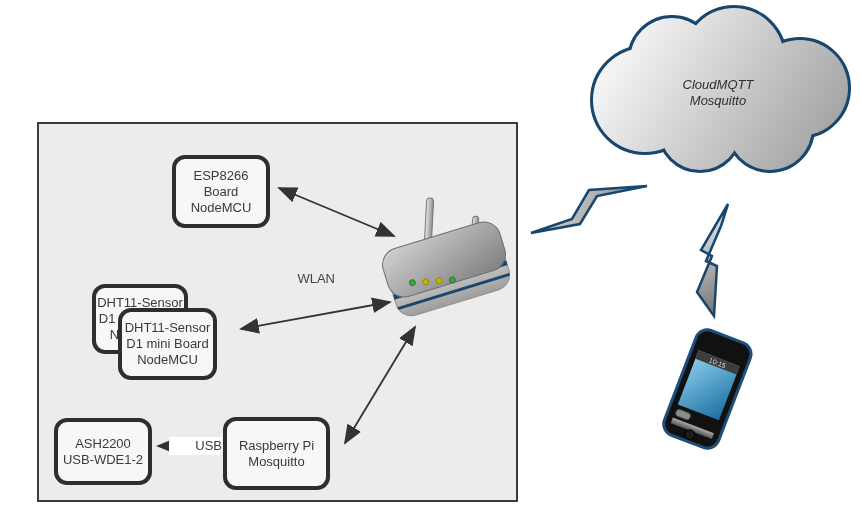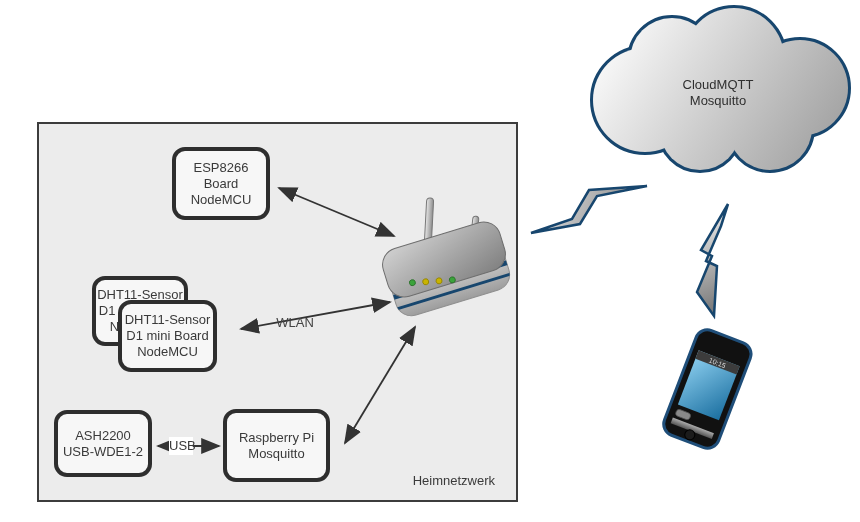--- a/index.html
+++ b/index.html
@@ -9,33 +9,33 @@
   }
   .bigbox{
     position:absolute;left:37px;top:122px;width:481px;height:380px;
     background:#ececec;border:2px solid #3c3c3c;box-sizing:border-box;z-index:1;
   }
   svg.overlay{position:absolute;left:0;top:0;z-index:2;}
   .node{
     position:absolute;box-sizing:border-box;background:#f7f7f7;
     border:4px solid #2e2e2e;border-radius:13px;
     display:flex;align-items:center;justify-content:center;text-align:center;
-    font-size:13px;line-height:16px;white-space:pre-line;z-index:3;color:#3a3a3a;
+    font-size:13px;line-height:16px;white-space:pre-line;z-index:3;color:#3a3a3a;margin-top:8px;
   }
   .node-esp{left:172px;top:147px;width:98px;height:73px;}
   .node-dht-back{left:92px;top:276px;width:96px;height:70px;}
   .node-dht-front{left:118px;top:300px;width:99px;height:72px;z-index:4;}
   .node-ash{left:54px;top:410px;width:98px;height:67px;}
   .node-rpi{left:223px;top:409px;width:107px;height:73px;}
   .lbl{position:absolute;font-size:13px;line-height:16px;white-space:pre-line;z-index:5;}
-  .lbl-wlan{left:255px;top:271px;width:80px;text-align:center;color:#444;margin-top:44px;}
-  .lbl-usb{left:169px;top:437px;width:24px;height:18px;background:#fff;text-align:right;
+  .lbl-wlan{left:255px;top:271px;width:80px;text-align:right;color:#444;}
+  .lbl-usb{left:169px;top:437px;width:53px;height:18px;background:#fff;text-align:right;
            line-height:18px;z-index:5;}
   .lbl-heim{left:380px;top:473px;width:115px;text-align:right;color:#3a3a3a;}
-  .lbl-cloud{left:640px;top:77px;width:156px;text-align:center;z-index:5;color:#2f2f2f;}
+  .lbl-cloud{left:640px;top:77px;width:156px;text-align:center;z-index:5;color:#2f2f2f;font-style:italic;}
   .lbl-phone{left:615px;top:456px;width:180px;text-align:center;color:#2f2f2f;}
 </style>
 </head>
 <body>
 
 <div class="stage">
 
   <div class="bigbox"></div>
 
   <svg class="overlay" width="860" height="522" viewBox="0 0 860 522">
@@ -145,16 +145,15 @@
   <div class="node node-dht-front">DHT11-Sensor
 D1 mini Board
 NodeMCU</div>
   <div class="node node-ash">ASH2200
 USB-WDE1-2</div>
   <div class="node node-rpi">Raspberry Pi
 Mosquitto</div>
 
   <div class="lbl lbl-wlan">WLAN</div>
   <div class="lbl lbl-usb">USB</div>
-  <div class="lbl lbl-heim">Heimnetzwerk</div>
   <div class="lbl lbl-cloud">CloudMQTT
 Mosquitto</div>
 </div>
 
 </body></html>

